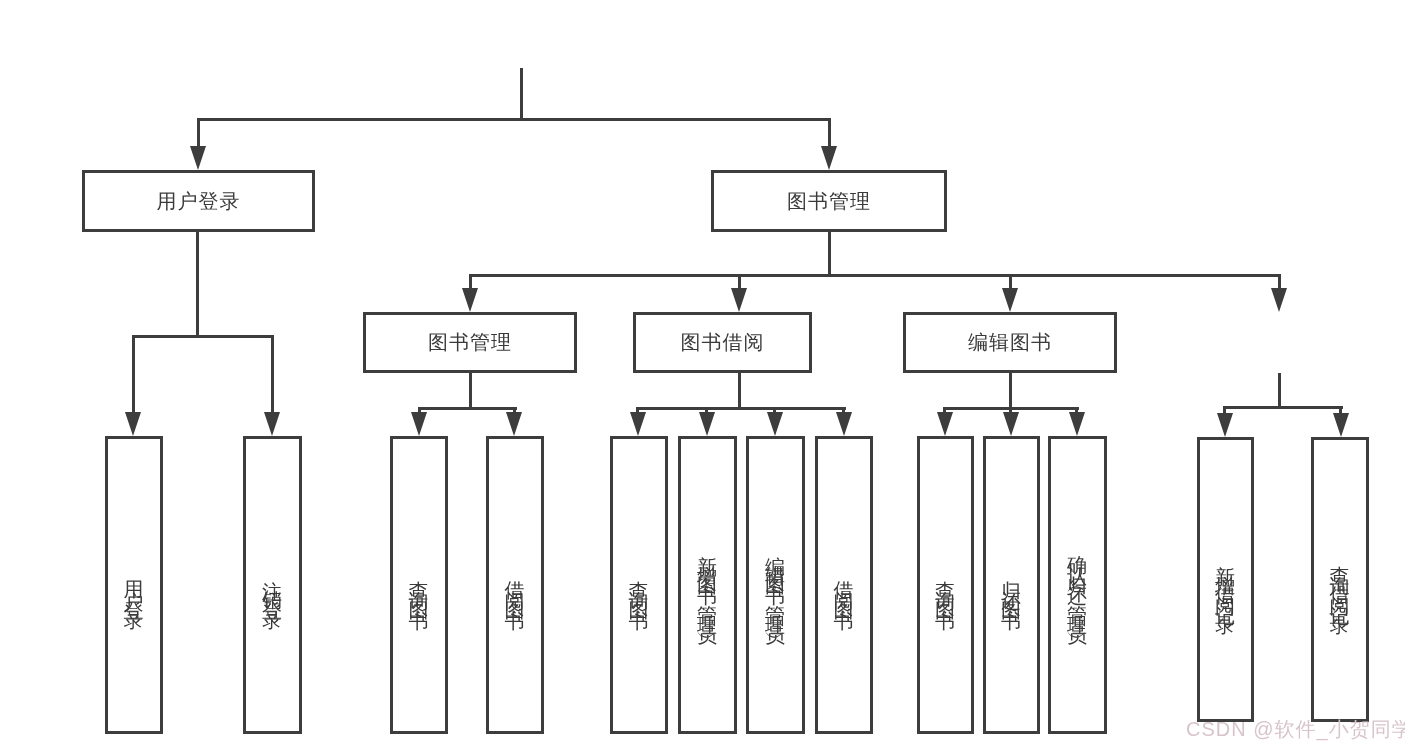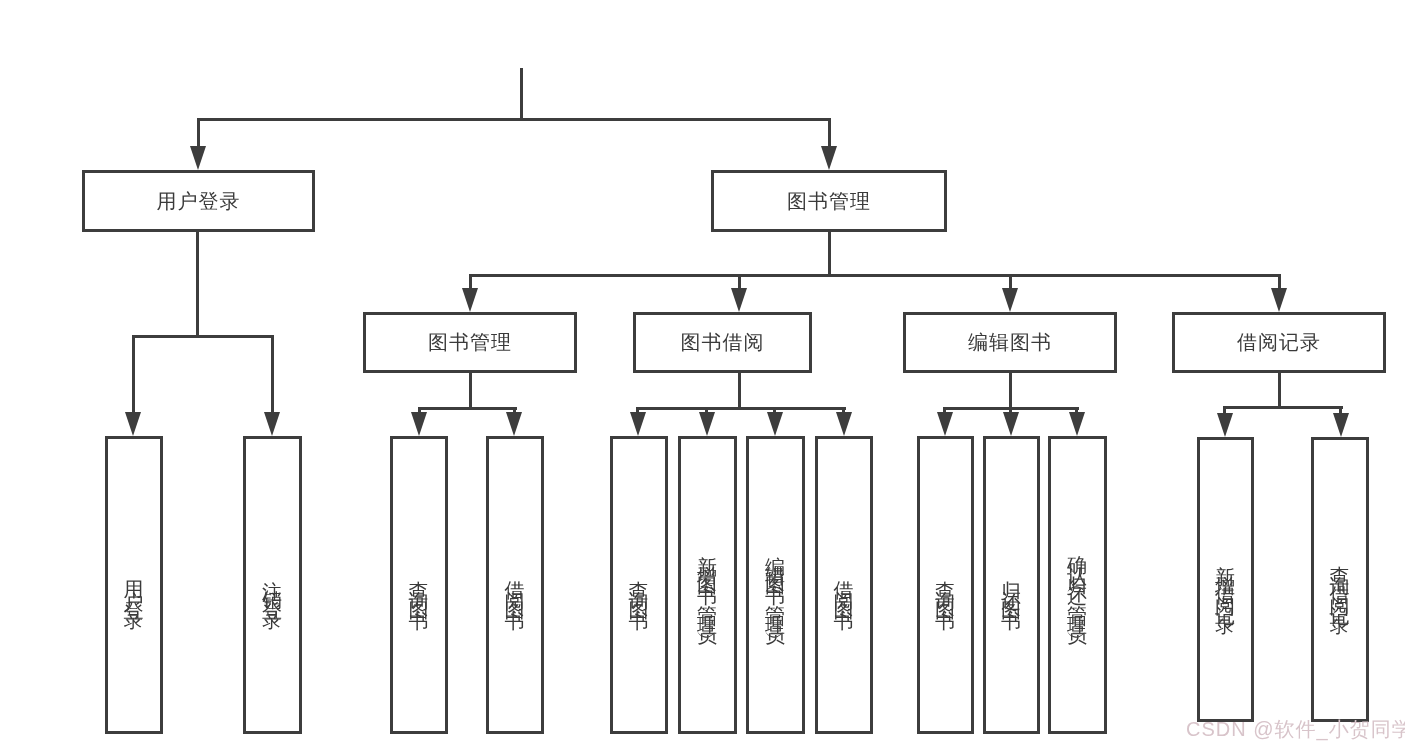--- a/index.html
+++ b/index.html
@@ -71,23 +71,20 @@
   </div>
 
   <div class="box" style="left:363px;top:312px;width:214px;height:61px;">
     <span class="hlabel">图书管理</span>
   </div>
   <div class="box" style="left:633px;top:312px;width:179px;height:61px;align-items:center;">
     <span class="hlabel">图书借阅</span>
   </div>
   <div class="box" style="left:903px;top:312px;width:214px;height:61px;">
     <span class="hlabel">编辑图书</span>
-  </div>
-  <div class="box" style="left:1172px;top:312px;width:214px;height:61px;">
-    <span class="hlabel">借阅记录</span>
   </div>
 
   <div class="box" style="left:105px;top:436px;width:58px;height:298px;">
     <span class="vlabel">用户登录</span>
   </div>
   <div class="box" style="left:243px;top:436px;width:59px;height:298px;">
     <span class="vlabel">注销登录</span>
   </div>
 
   <div class="box" style="left:390px;top:436px;width:58px;height:298px;">

